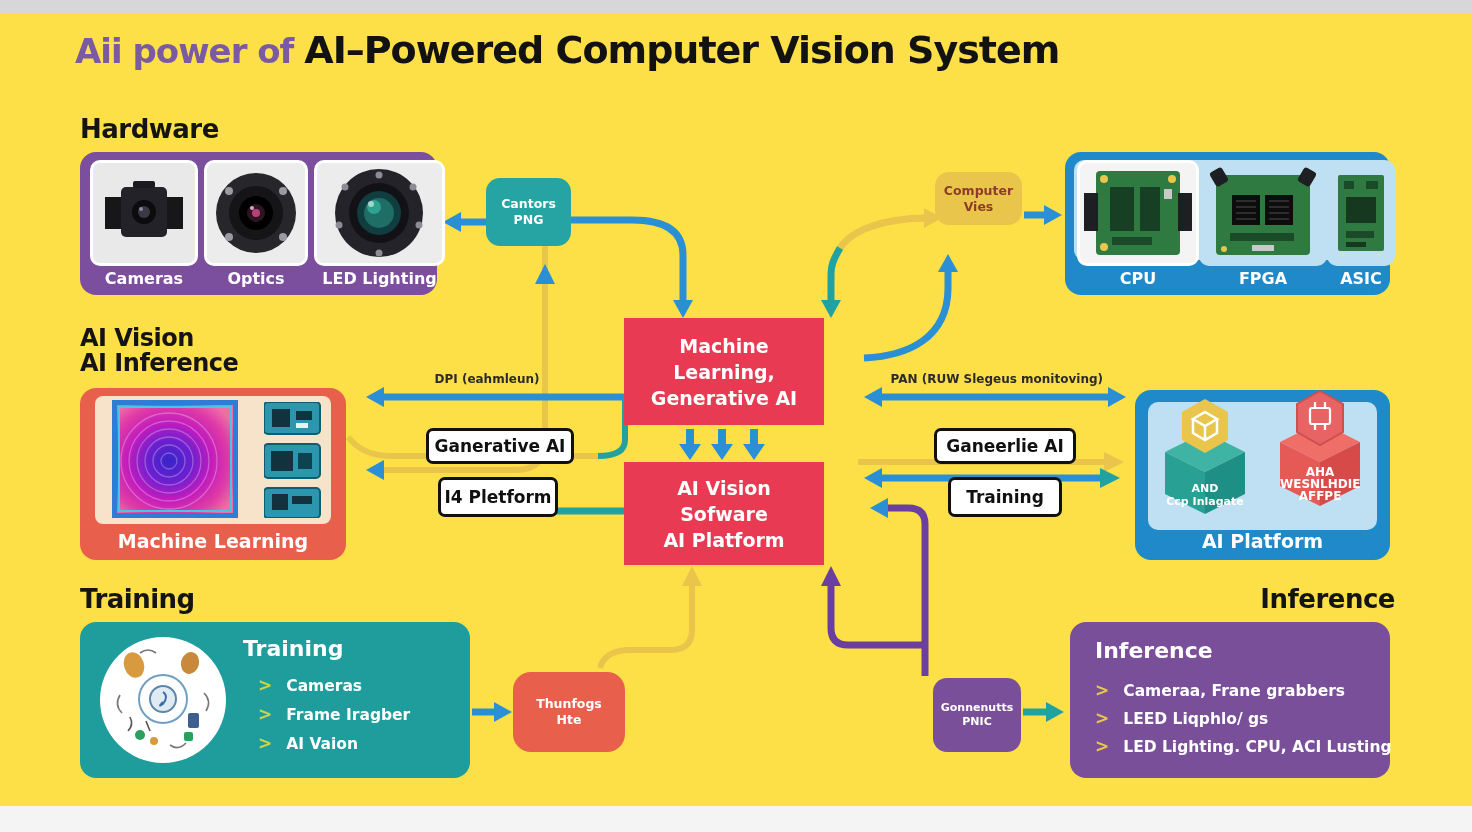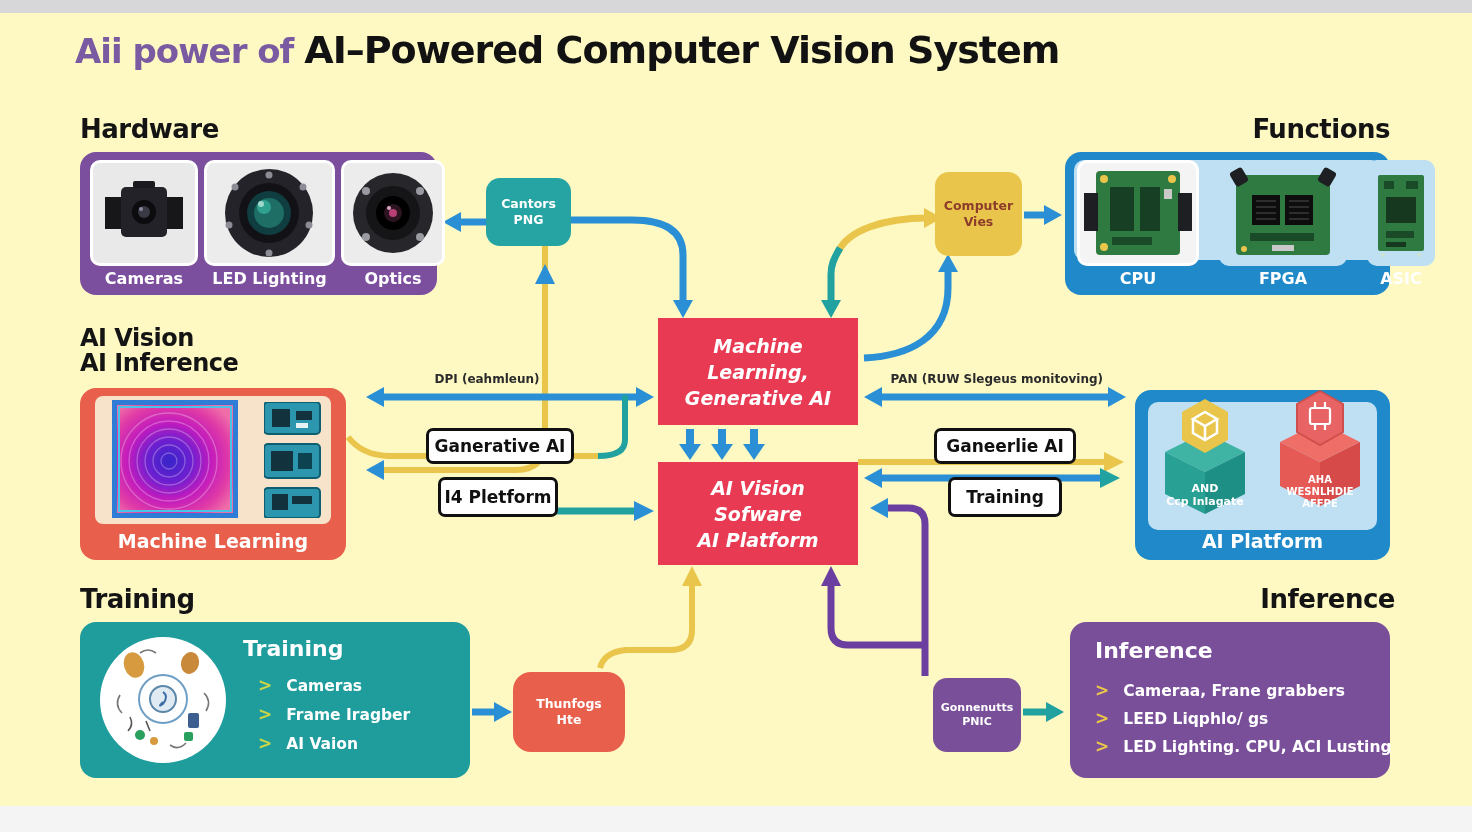--- a/index.html
+++ b/index.html
@@ -1,38 +1,38 @@
 <!DOCTYPE html>
 <html><head>
 <meta charset="utf-8">
 <style>
   html,body{margin:0;padding:0;background:#cfcfd1;}
   #canvas{
     position:relative;width:1472px;height:832px;margin:0 auto;
-    background:#fef9c3;overflow:hidden;
+    background:#fde047;overflow:hidden;
     font-family:"DejaVu Sans","Liberation Sans",sans-serif;
   }
   .strip-top{position:absolute;left:0;top:0;width:1472px;height:13px;background:#d7d7d9;}
   .strip-bottom{position:absolute;left:0;top:806px;width:1472px;height:26px;background:#f4f4f5;}
 
   
   .title-wrap{position:absolute;left:75px;top:28px;white-space:nowrap;}
   .title-prefix{font-size:34px;font-weight:700;color:#7a5ba1;letter-spacing:-1px;}
   .title-main{font-size:38px;font-weight:800;color:#121212;letter-spacing:-1px;}
   .section-heading{position:absolute;font-size:26px;font-weight:800;color:#141414;letter-spacing:-0.5px;}
   .section-heading.small{font-size:24px;line-height:25px;}
   .right-align{text-align:right;}
 
   
   .panel{position:absolute;border-radius:16px;}
   .node{position:absolute;display:flex;flex-direction:column;align-items:center;justify-content:center;
         border-radius:14px;font-weight:700;color:#fff;text-align:center;line-height:1.25;z-index:3;}
-  .redbox{position:absolute;left:658px;width:200px;background:#e83a52;color:#fff;display:flex;
+  .redbox{position:absolute;left:624px;width:200px;background:#e83a52;color:#fff;display:flex;
           flex-direction:column;align-items:center;justify-content:center;font-weight:800;
-          font-size:19px;line-height:26px;text-align:center;z-index:3;font-style:italic;}
+          font-size:19px;line-height:26px;text-align:center;z-index:3;}
   .tagbox{position:absolute;background:#fff;border:3px solid #101010;border-radius:7px;
           display:flex;align-items:center;justify-content:center;font-weight:700;font-size:17px;
           color:#101010;z-index:4;}
   .buslabel{position:absolute;font-size:12px;font-weight:600;color:#2b2b2b;text-align:center;z-index:4;}
 
   
   .tiles-row{position:absolute;display:flex;gap:6px;padding:8px 10px 0 10px;box-sizing:border-box;}
   .tile-col{display:flex;flex-direction:column;align-items:center;}
   .tile{background:#efefef;border:3px solid #fff;border-radius:10px;overflow:hidden;}
   .tile-label{color:#fff;font-weight:700;font-size:16px;margin-top:3px;white-space:nowrap;}
@@ -59,21 +59,20 @@
 <div id="canvas">
   <div class="strip-top"></div>
   <div class="strip-bottom"></div>
 
   <div class="title-wrap">
     <span class="title-prefix">Aii power of </span>
     <span class="title-main">AI–Powered Computer Vision System</span>
   </div>
 
   <div class="section-heading" style="left:80px;top:114px;">Hardware</div>
-  <div class="section-heading right-align" style="left:1065px;top:114px;width:325px;">Functions</div>
   <div class="section-heading small" style="left:80px;top:326px;">
     <div>AI Vision</div>
     <div>AI Inference</div>
   </div>
   <div class="section-heading" style="left:80px;top:584px;">Training</div>
   <div class="section-heading right-align" style="left:1000px;top:584px;width:395px;">Inference</div>
 
   <svg id="arrows" width="1472" height="832" viewBox="0 0 1472 832">
 
     <path d="M487 222 H457" stroke="#2a8fd4" stroke-width="7" fill="none"></path>
@@ -147,20 +146,38 @@
             <rect x="12" y="34" width="16" height="32" fill="#17171a"></rect>
             <rect x="74" y="34" width="16" height="32" fill="#17171a"></rect>
             <rect x="28" y="24" width="46" height="50" rx="5" fill="#222228"></rect>
             <circle cx="51" cy="49" r="12" fill="#0c0c0e"></circle>
             <circle cx="51" cy="49" r="6" fill="#3a3a44"></circle>
             <circle cx="48" cy="46" r="2" fill="#8a8aa0"></circle>
             <rect x="40" y="18" width="22" height="7" rx="2" fill="#1b1b1f"></rect>
           </svg>
         </div>
         <div class="tile-label">Cameras</div>
+      </div>
+      <div class="tile-col">
+        <div class="tile" style="width:98px;height:100px;">
+          <svg width="98" height="100" viewBox="0 0 98 100">
+            <rect width="98" height="100" fill="#ececec"></rect>
+            <circle cx="49" cy="50" r="40" fill="#26262b"></circle>
+            <circle cx="22" cy="28" r="4" fill="#9a9aa2"></circle>
+              <circle cx="76" cy="28" r="4" fill="#9a9aa2"></circle>
+            <circle cx="22" cy="74" r="4" fill="#9a9aa2"></circle>
+              <circle cx="76" cy="74" r="4" fill="#9a9aa2"></circle>
+            <circle cx="49" cy="50" r="27" fill="#151518"></circle>
+            <circle cx="49" cy="50" r="17" fill="#000"></circle>
+            <circle cx="49" cy="50" r="9" fill="#2c1420"></circle>
+            <circle cx="49" cy="50" r="4" fill="#b93f77"></circle>
+            <circle cx="45" cy="45" r="2" fill="#d8a6c0"></circle>
+          </svg>
+        </div>
+        <div class="tile-label">Optics</div>
       </div>
       <div class="tile-col">
         <div class="tile" style="width:125px;height:100px;">
           <svg width="125" height="100" viewBox="0 0 125 100">
             <rect width="125" height="100" fill="#ececec"></rect>
             <circle cx="62" cy="50" r="44" fill="#232329"></circle>
             <circle cx="62" cy="12" r="3.5" fill="#8c8c96"></circle>
               <circle cx="28" cy="24" r="3.5" fill="#8c8c96"></circle>
             <circle cx="96" cy="24" r="3.5" fill="#8c8c96"></circle>
               <circle cx="22" cy="62" r="3.5" fill="#8c8c96"></circle>
@@ -168,44 +185,26 @@
               <circle cx="62" cy="90" r="3.5" fill="#8c8c96"></circle>
             <circle cx="62" cy="50" r="30" fill="#121216"></circle>
             <circle cx="62" cy="50" r="22" fill="#0f3d40"></circle>
             <circle cx="62" cy="50" r="15" fill="#1e6e66"></circle>
             <circle cx="57" cy="44" r="7" fill="#2fa18f"></circle>
             <circle cx="54" cy="41" r="3" fill="#9fd8cb"></circle>
           </svg>
         </div>
         <div class="tile-label">LED Lighting</div>
       </div>
-      <div class="tile-col">
-        <div class="tile" style="width:98px;height:100px;">
-          <svg width="98" height="100" viewBox="0 0 98 100">
-            <rect width="98" height="100" fill="#ececec"></rect>
-            <circle cx="49" cy="50" r="40" fill="#26262b"></circle>
-            <circle cx="22" cy="28" r="4" fill="#9a9aa2"></circle>
-              <circle cx="76" cy="28" r="4" fill="#9a9aa2"></circle>
-            <circle cx="22" cy="74" r="4" fill="#9a9aa2"></circle>
-              <circle cx="76" cy="74" r="4" fill="#9a9aa2"></circle>
-            <circle cx="49" cy="50" r="27" fill="#151518"></circle>
-            <circle cx="49" cy="50" r="17" fill="#000"></circle>
-            <circle cx="49" cy="50" r="9" fill="#2c1420"></circle>
-            <circle cx="49" cy="50" r="4" fill="#b93f77"></circle>
-            <circle cx="45" cy="45" r="2" fill="#d8a6c0"></circle>
-          </svg>
-        </div>
-        <div class="tile-label">Optics</div>
-      </div>
     </div>
   </div>
 
   <div class="panel zover" style="left:1065px;top:152px;width:325px;height:143px;background:#1f89c9;">
     <div class="fn-inner" style="left:9px;top:8px;width:307px;height:100px;"></div>
-    <div class="tiles-row" style="left:2px;top:0;width:321px;gap:20px;">
+    <div class="tiles-row" style="left:2px;top:0;width:321px;gap:0;">
       <div class="tile-col">
         <div class="tile" style="width:116px;height:100px;border-color:#fff;background:#f4f4f4;">
           <svg width="116" height="100" viewBox="0 0 116 100">
             <rect x="16" y="8" width="84" height="84" rx="4" fill="#2f7a41"></rect>
             <rect x="4" y="30" width="14" height="38" fill="#1d1f22"></rect>
             <rect x="98" y="30" width="14" height="38" fill="#1d1f22"></rect>
             <rect x="30" y="24" width="24" height="44" fill="#173f23"></rect>
             <rect x="60" y="24" width="20" height="44" fill="#173f23"></rect>
             <rect x="32" y="74" width="40" height="8" fill="#1b4a28"></rect>
             <circle cx="24" cy="16" r="4" fill="#e9c64b"></circle>
@@ -247,21 +246,21 @@
         </div>
         <div class="tile-label">ASIC</div>
       </div>
     </div>
   </div>
 
   <div class="node" style="left:486px;top:178px;width:85px;height:68px;background:#26a3a3;font-size:12.5px;">
     <span>Cantors</span>
     <span>PNG</span>
   </div>
-  <div class="node" style="left:935px;top:172px;width:87px;height:84px;background:#e9c64b;color:#8d3b2a;font-size:12.5px;">
+  <div class="node" style="left:935px;top:172px;width:87px;height:53px;background:#e9c64b;color:#8d3b2a;font-size:12.5px;">
     <span>Computer</span>
     <span>Vies</span>
   </div>
   <div class="node" style="left:933px;top:678px;width:88px;height:74px;background:#7a4f9a;font-size:11px;">
     <span>Gonnenutts</span>
     <span>PNIC</span>
   </div>
   <div class="node" style="left:513px;top:672px;width:112px;height:80px;background:#e85f4b;border-radius:18px;font-size:12.5px;">
     <span>Thunfogs</span>
     <span>Hte</span>
@@ -348,21 +347,21 @@
       <polygon points="185,1 208,14 208,42 185,55 162,42 162,14" fill="#e86464" stroke="#cf4f4d" stroke-width="2"></polygon>
       <g stroke="#fff" stroke-width="2.2" fill="none">
         <rect x="175" y="18" width="20" height="16" rx="2"></rect>
         <path d="M180 18 V12 M190 18 V12 M180 34 V40 M190 34 V40"></path>
       </g>
     </svg>
     <div style="position:absolute;left:30px;top:92px;width:80px;text-align:center;color:#fff;font-weight:700;font-size:11px;line-height:13px;">
       <div>AND</div>
       <div>Ccp Inlagate</div>
     </div>
-    <div style="position:absolute;left:145px;top:84px;width:80px;text-align:center;color:#fff;font-weight:700;font-size:10px;line-height:12px;">
+    <div style="position:absolute;left:145px;top:76px;width:80px;text-align:center;color:#fff;font-weight:700;font-size:12px;line-height:12px;">
       <div>AHA</div>
       <div>WESNLHDIE</div>
       <div>AFFPE</div>
     </div>
     <div class="panel-caption">AI Platform</div>
   </div>
 
   <div class="panel zover" style="left:80px;top:622px;width:390px;height:156px;background:#1f9d9d;">
     <div style="position:absolute;left:20px;top:15px;width:126px;height:126px;border-radius:50%;background:#fff;overflow:hidden;">
       <svg width="126" height="126" viewBox="0 0 126 126">

